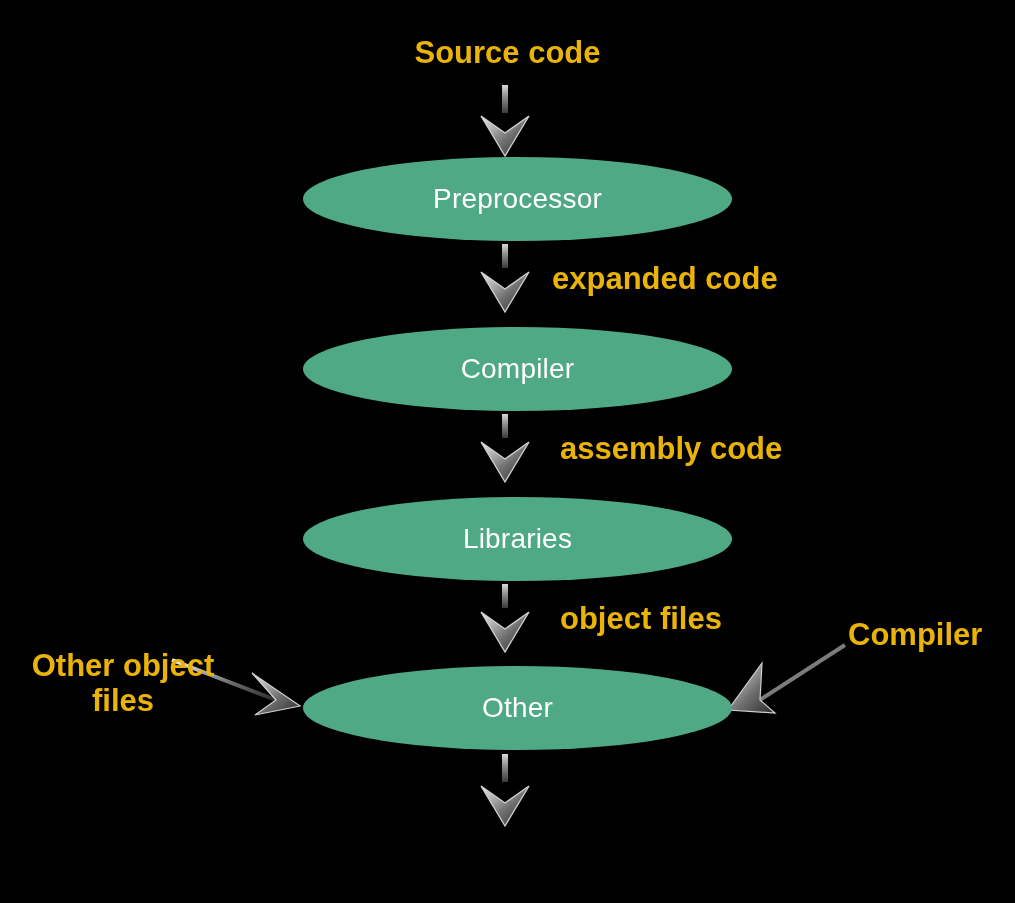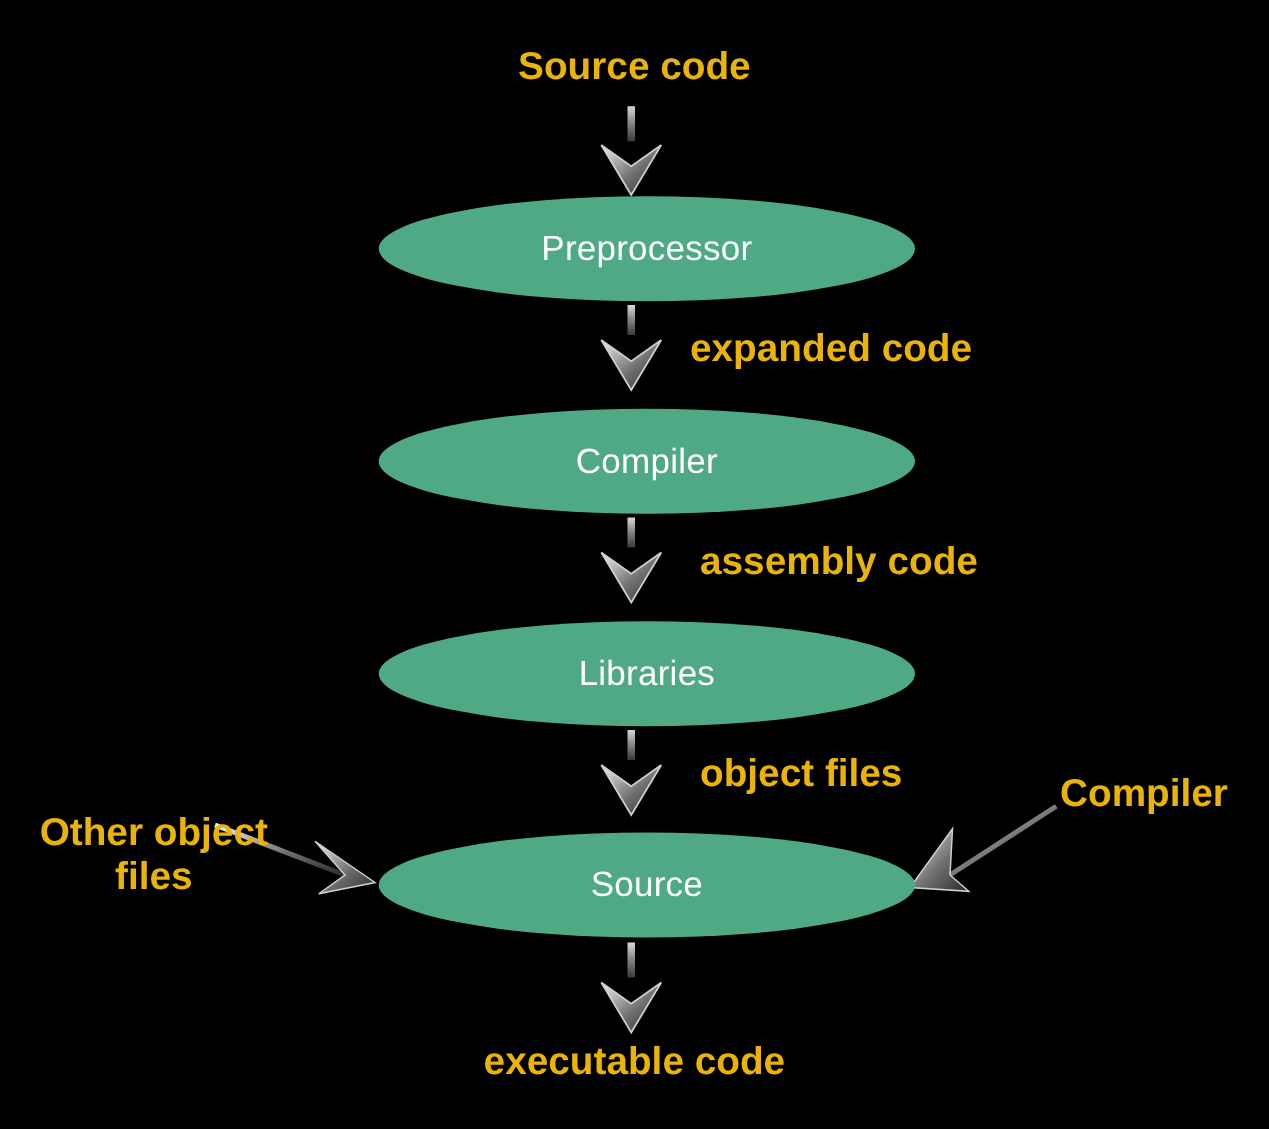--- a/index.html
+++ b/index.html
@@ -110,27 +110,26 @@
   </svg>
 
   <div class="label-red" style="left:0; top:36px; width:1015px;">Source code</div>
 
   <div class="stage" style="left:303px; top:157px; width:429px; height:84px;">Preprocessor</div>
 
   <div class="stage" style="left:303px; top:327px; width:429px; height:84px;">Compiler</div>
 
   <div class="stage" style="left:303px; top:497px; width:429px; height:84px;">Libraries</div>
 
-  <div class="stage" style="left:303px; top:666px; width:429px; height:84px;">Source</div>
+  <div class="stage" style="left:303px; top:666px; width:429px; height:84px;">Other</div>
 
   <div class="label-red" style="left:552px; top:262px; text-align:left;">expanded code</div>
 
   <div class="label-red" style="left:560px; top:432px; text-align:left;">assembly code</div>
 
   <div class="label-red" style="left:560px; top:602px; text-align:left;">object files</div>
 
   <div class="label-red wrap" style="left:8px; top:608px; width:230px; text-align:center;">Other object files</div>
 
   <div class="label-red" style="left:848px; top:618px; text-align:left;">Compiler</div>
 
-  <div class="label-red" style="left:0; top:832px; width:1015px;">executable code</div>
 
 </div>
 
 </body></html>

